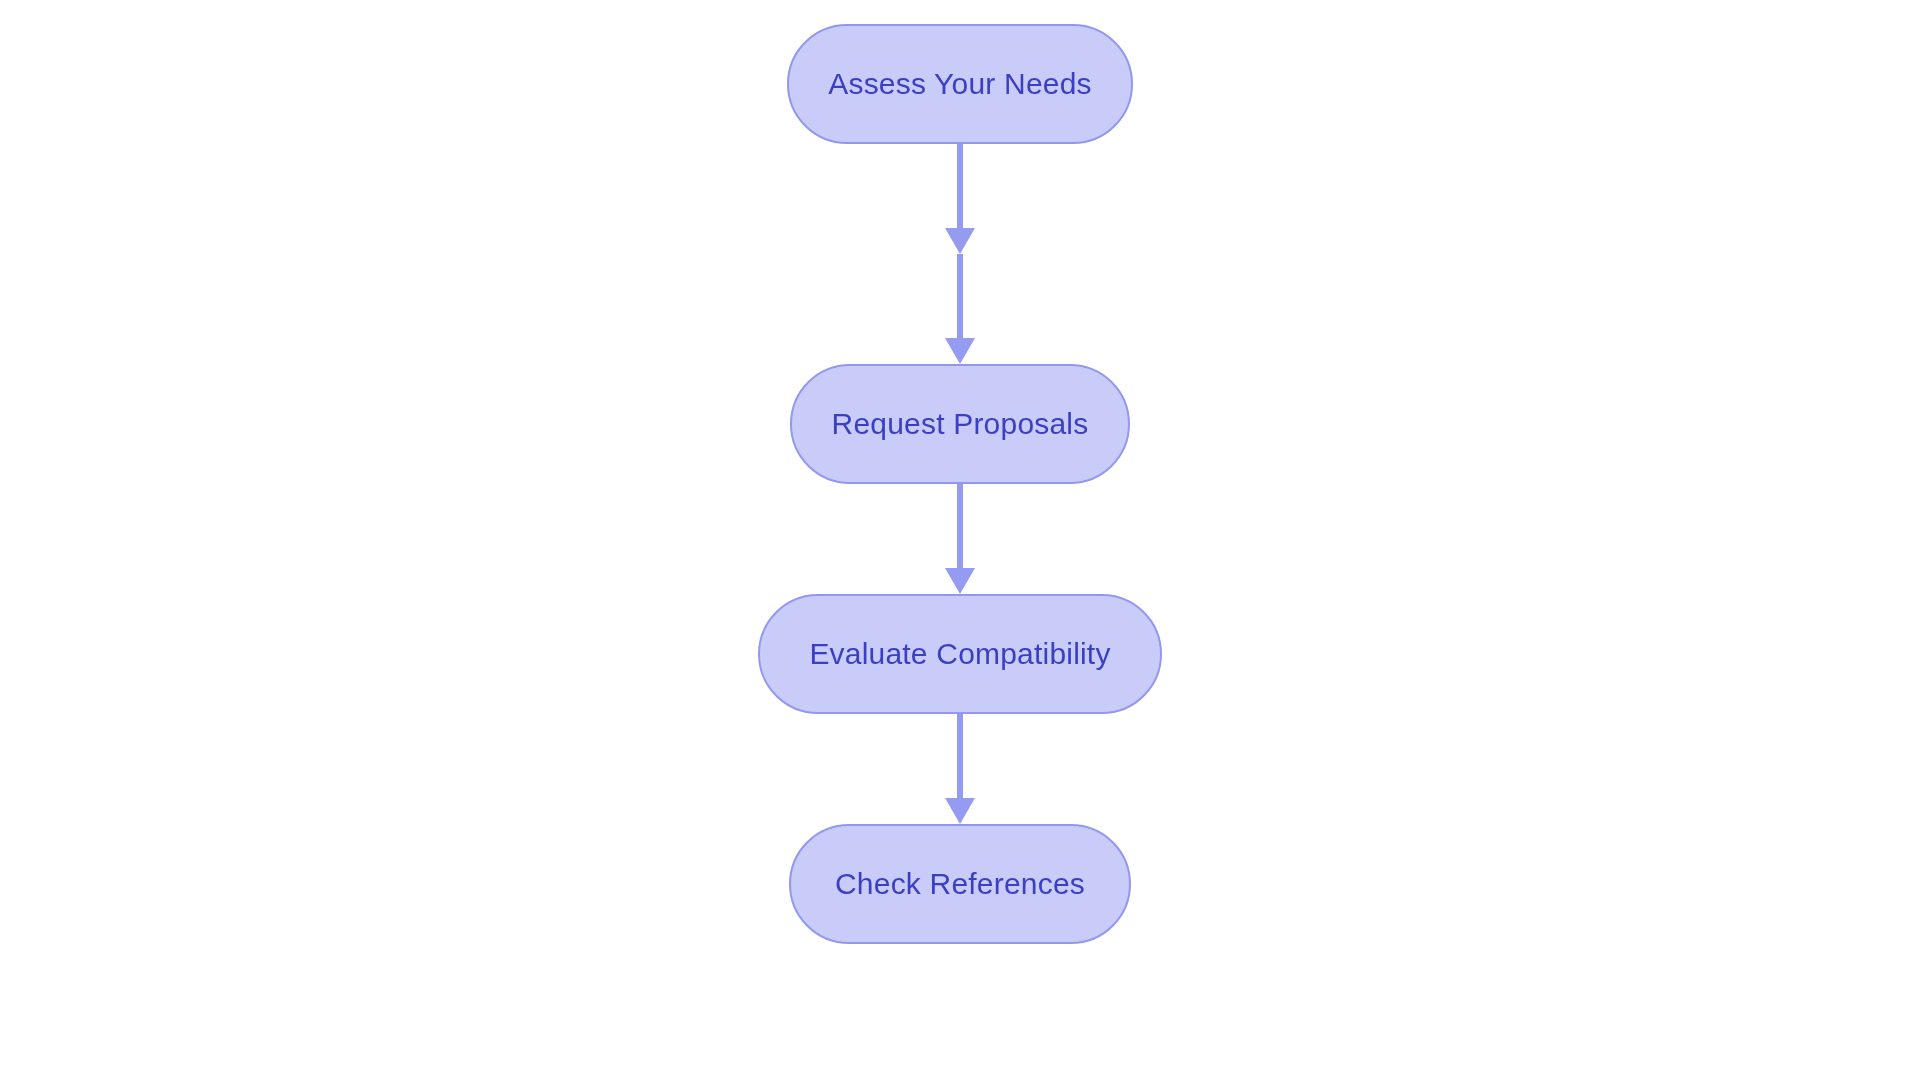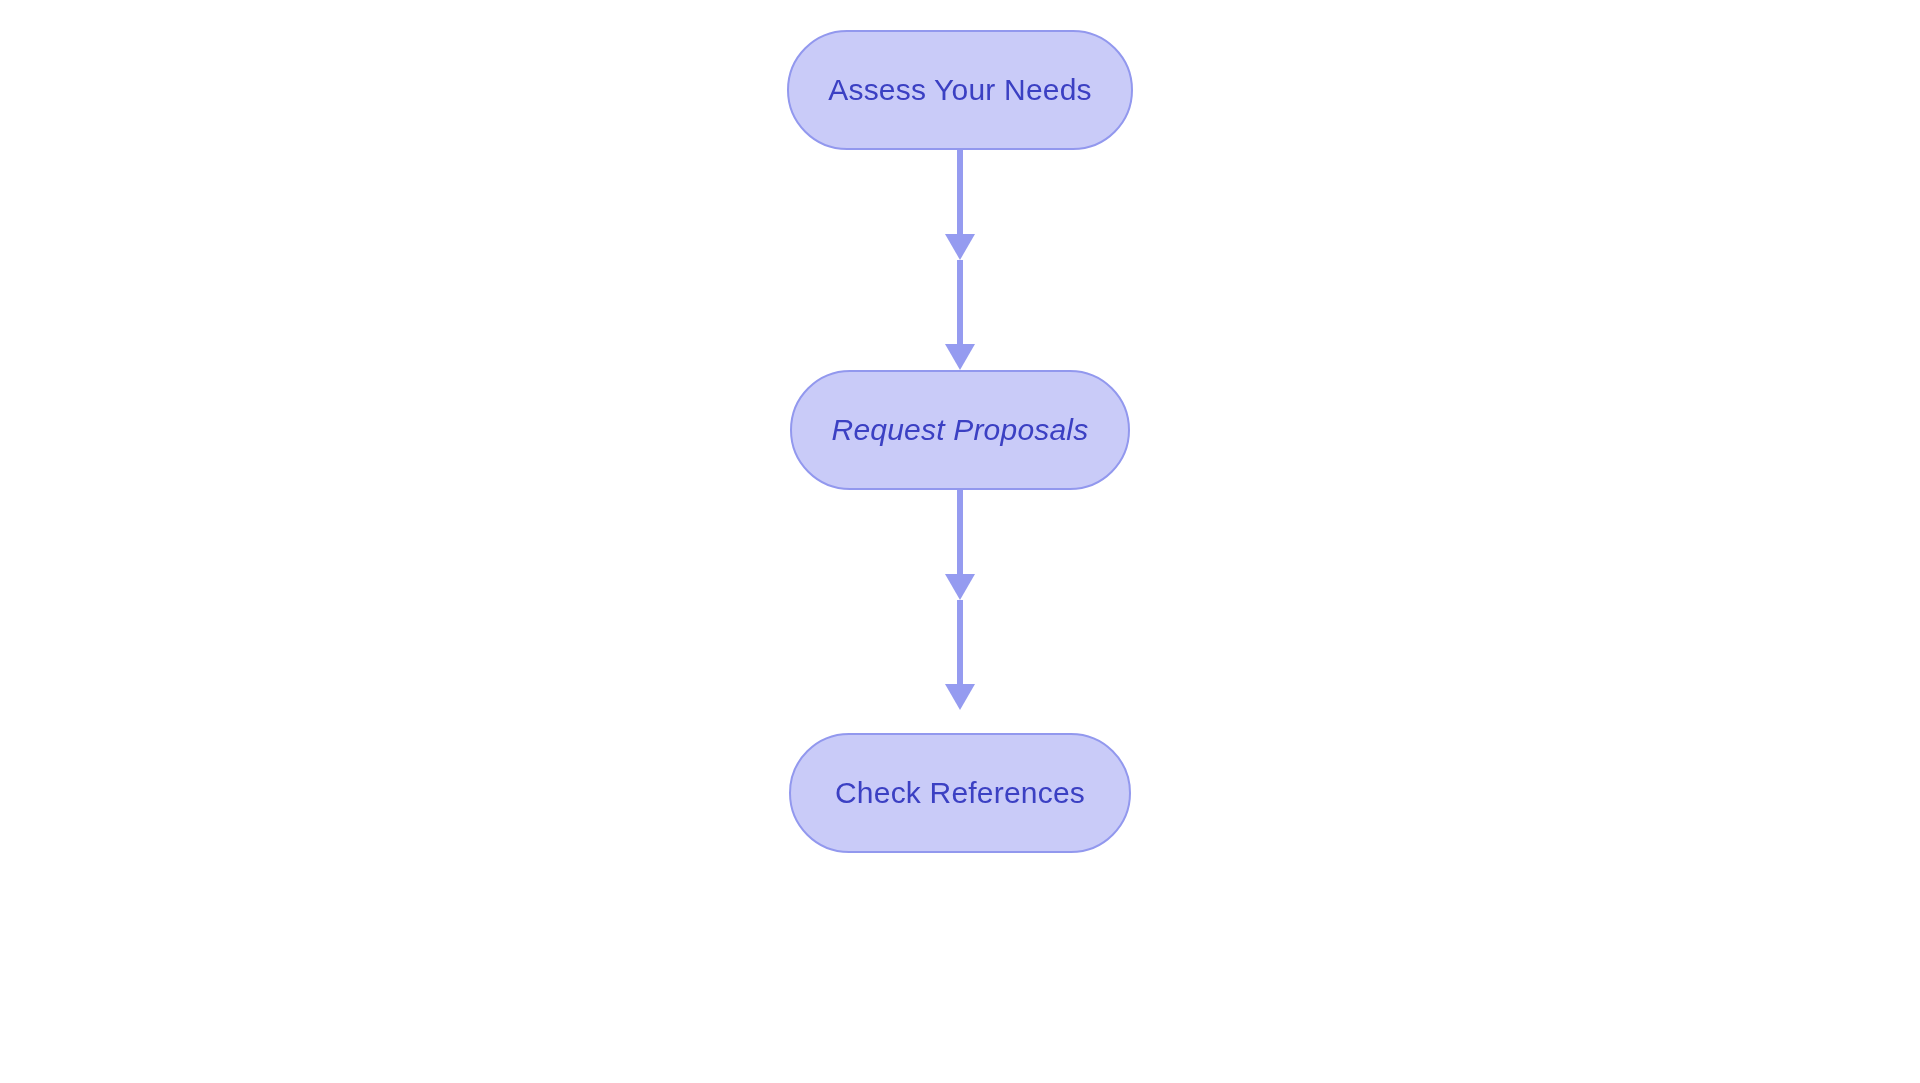--- a/index.html
+++ b/index.html
@@ -10,21 +10,21 @@
   }
   .canvas {
     position: relative;
     width: 1920px;
     height: 1083px;
     background: var(--background, #ffffff);
     overflow: hidden;
   }
   .flow {
     position: absolute;
-    top: 30px;
+    top: 24px;
     left: 0;
     width: 100%;
     display: flex;
     flex-direction: column;
     align-items: center;
   }
   .node {
     box-sizing: border-box;
     height: 120px;
     border-radius: 60px;
@@ -34,23 +34,23 @@
     align-items: center;
     justify-content: center;
     color: var(--text, #3b40c3);
     font-size: 30px;
     font-weight: 500;
     letter-spacing: 0.2px;
     white-space: nowrap;
   }
   .n1 { width: 346px; }
   .n2 { width: 622px; }
-  .n3 { width: 340px; font-style: italic; }
+  .n3 { width: 340px; }
   .n4 { width: 404px; }
-  .n5 { width: 342px; margin-top: 23px; }
+  .n5 { width: 342px; }
   .arrow {
     position: relative;
     width: 32px;
     height: 110px;
     flex: 0 0 auto;
   }
   .arrow-line {
     position: absolute;
     top: 0;
     left: 50%;
@@ -94,20 +94,23 @@
 
     <div class="node n3">
       <span>Request Proposals</span>
     </div>
 
     <div class="arrow">
       <div class="arrow-line"></div>
       <div class="arrow-head"></div>
     </div>
 
+    <div class="node n4">
+      <span>Evaluate Compatibility</span>
+    </div>
 
     <div class="arrow">
       <div class="arrow-line"></div>
       <div class="arrow-head"></div>
     </div>
 
     <div class="node n5">
       <span>Check References</span>
     </div>
 

